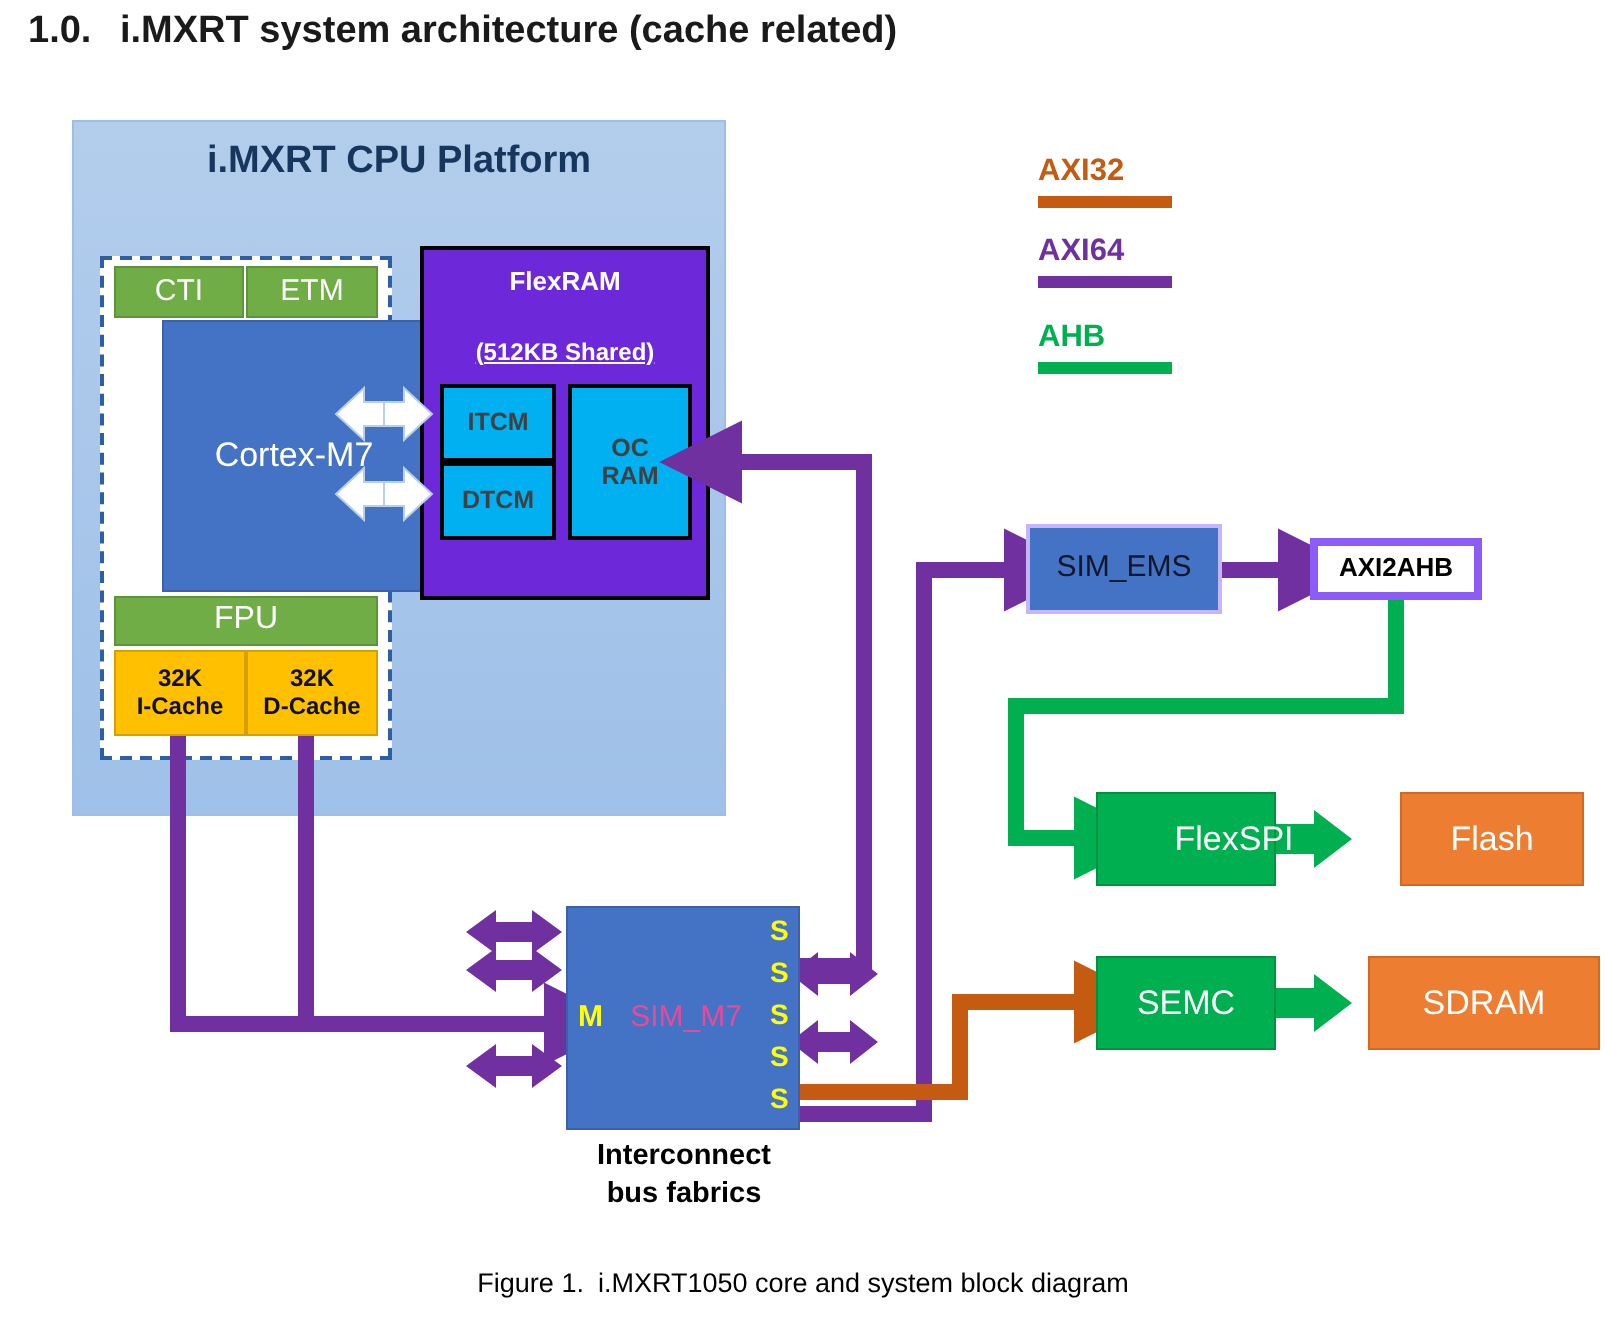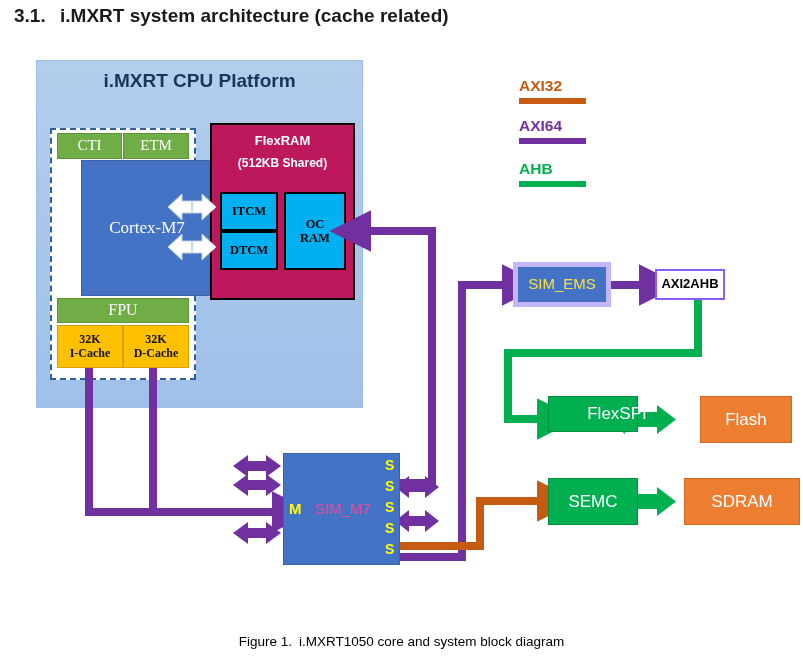--- a/index.html
+++ b/index.html
@@ -82,21 +82,20 @@
 
   .cell {
     position: absolute;
     box-sizing: border-box;
     display: flex;
     flex-direction: column;
     align-items: center;
     justify-content: center;
     text-align: left;
     line-height: 1.15;
-    font-family: Liberation Serif, serif;
   }
 
   .green-cell {
     background: #70ad47;
     border: 1px solid #5d9439;
     color: #ffffff;
     font-size: 15px;
   }
   #cti  { left: 57px; top: 133px; width: 65px;  height: 26px; }
   #etm  { left: 123px; top: 133px; width: 66px; height: 26px; }
@@ -117,34 +116,34 @@
     color: #111111;
     font-size: 12px;
     font-weight: bold;
   }
   #icache { left: 57px; top: 325px; width: 66px; height: 43px; }
   #dcache { left: 123px; top: 325px; width: 66px; height: 43px; }
 
   
   #flexram {
     left: 210px; top: 123px; width: 145px; height: 177px;
-    background: #be185d;
+    background: #6d28d9;
     border: 2px solid #000000;
     color: #ffffff;
     font-size: 13px;
     font-weight: bold;
     justify-content: flex-start;
     padding-top: 9px;
   }
-  #flexram .sub { font-size: 12px; margin-top: 8px; }
+  #flexram .sub { font-size: 12px; margin-top: 21px; text-decoration: underline; }
 
   .sram-cell {
     background: #00b0f0;
     border: 2px solid #000000;
-    color: #000000;
+    color: #404040;
     font-size: 12.5px;
     font-weight: bold;
   }
   #itcm { left: 220px; top: 192px; width: 58px; height: 39px; }
   #dtcm { left: 220px; top: 231px; width: 58px; height: 39px; }
   #ocram { left: 284px; top: 192px; width: 62px; height: 78px; }
 
   
   .legend-label {
     position: absolute;
@@ -161,45 +160,45 @@
   #lg1-bar   { left: 519px; top: 98px;  background: #c55a11; }
   #lg2-label { left: 519px; top: 117px; color: #7030a0; }
   #lg2-bar   { left: 519px; top: 138px; background: #7030a0; }
   #lg3-label { left: 519px; top: 160px; color: #00b050; }
   #lg3-bar   { left: 519px; top: 181px; background: #00b050; }
 
   
   #sim-ems {
     left: 513px; top: 262px; width: 98px; height: 45px;
     background: #4472c4;
-    border: 5px solid #c4b5fd;
-    color: #fde047;
+    border: 2px solid #c4b5fd;
+    color: #0f172a;
     font-size: 15px;
   }
   #axi2ahb {
-    left: 655px; top: 269px; width: 70px; height: 31px;
+    left: 655px; top: 269px; width: 86px; height: 31px;
     background: #ffffff;
-    border: 2px solid #8b5cf6;
+    border: 4px solid #8b5cf6;
     color: #000000;
     font-size: 13px;
     font-weight: bold;
   }
   .green-blk {
     background: #00b050;
     border: 1px solid #00913f;
     color: #ffffff;
     font-size: 17px;
   }
   .orange-blk {
     background: #ed7d31;
     border: 1px solid #d3691f;
     color: #ffffff;
     font-size: 17px;
   }
-  #flexspi { left: 548px; top: 396px; width: 90px; height: 36px; padding-left: 48px; }
+  #flexspi { left: 548px; top: 396px; width: 90px; height: 47px; padding-left: 48px; }
   #flash   { left: 700px; top: 396px; width: 92px; height: 47px; }
   #semc    { left: 548px; top: 478px; width: 90px; height: 47px; }
   #sdram   { left: 684px; top: 478px; width: 116px; height: 47px; }
 
   
   #sim-m7 {
     left: 283px; top: 453px; width: 117px; height: 112px;
     background: #4472c4;
     border: 1px solid #3a62ab;
     color: #ffffff;
@@ -250,21 +249,21 @@
   }
   
   #whitearrows { position: absolute; left: 0; top: 0; width: 803px; height: 662px; }
 </style>
 </head>
 <body>
 
 <div id="page">
 
   <div id="heading">
-    <span class="num">3.1.</span><span>i.MXRT system architecture (cache related)</span>
+    <span class="num">1.0.</span><span>i.MXRT system architecture (cache related)</span>
   </div>
 
   <div class="blk" id="cpu-platform"></div>
   <div id="cpu-platform-title">i.MXRT CPU Platform</div>
 
   <div class="blk" id="core-dashed"></div>
 
   <div class="cell green-cell" id="cti">CTI</div>
   <div class="cell green-cell" id="etm">ETM</div>
   <div class="cell" id="cortex-m7">Cortex-M7</div>
@@ -391,18 +390,22 @@
   <div class="blk" id="sim-m7"></div>
   <div id="m-label">M</div>
   <div id="sim-m7-text">SIM_M7</div>
   <div id="s-column">
     <span>S</span>
     <span>S</span>
     <span>S</span>
     <span>S</span>
     <span>S</span>
   </div>
+  <div id="interconnect-label">
+    <div>Interconnect</div>
+    <div>bus fabrics</div>
+  </div>
 
   <div id="caption">
     <span class="capnum">Figure 1.</span><span>i.MXRT1050 core and system block diagram</span>
   </div>
 
 </div>
 
 </body></html>

